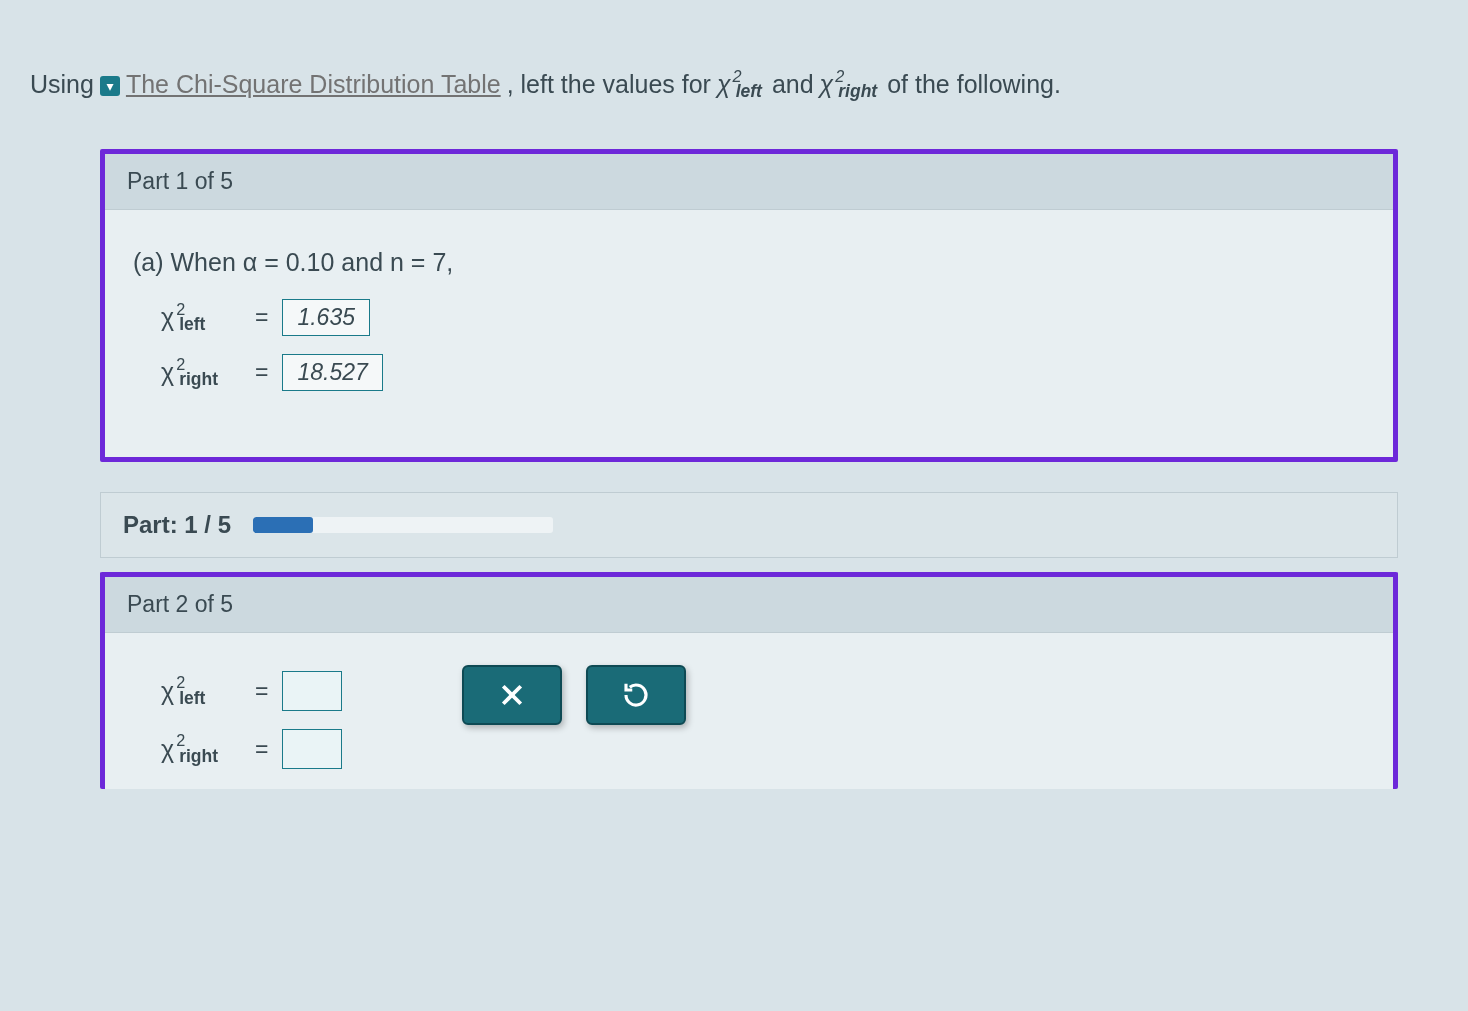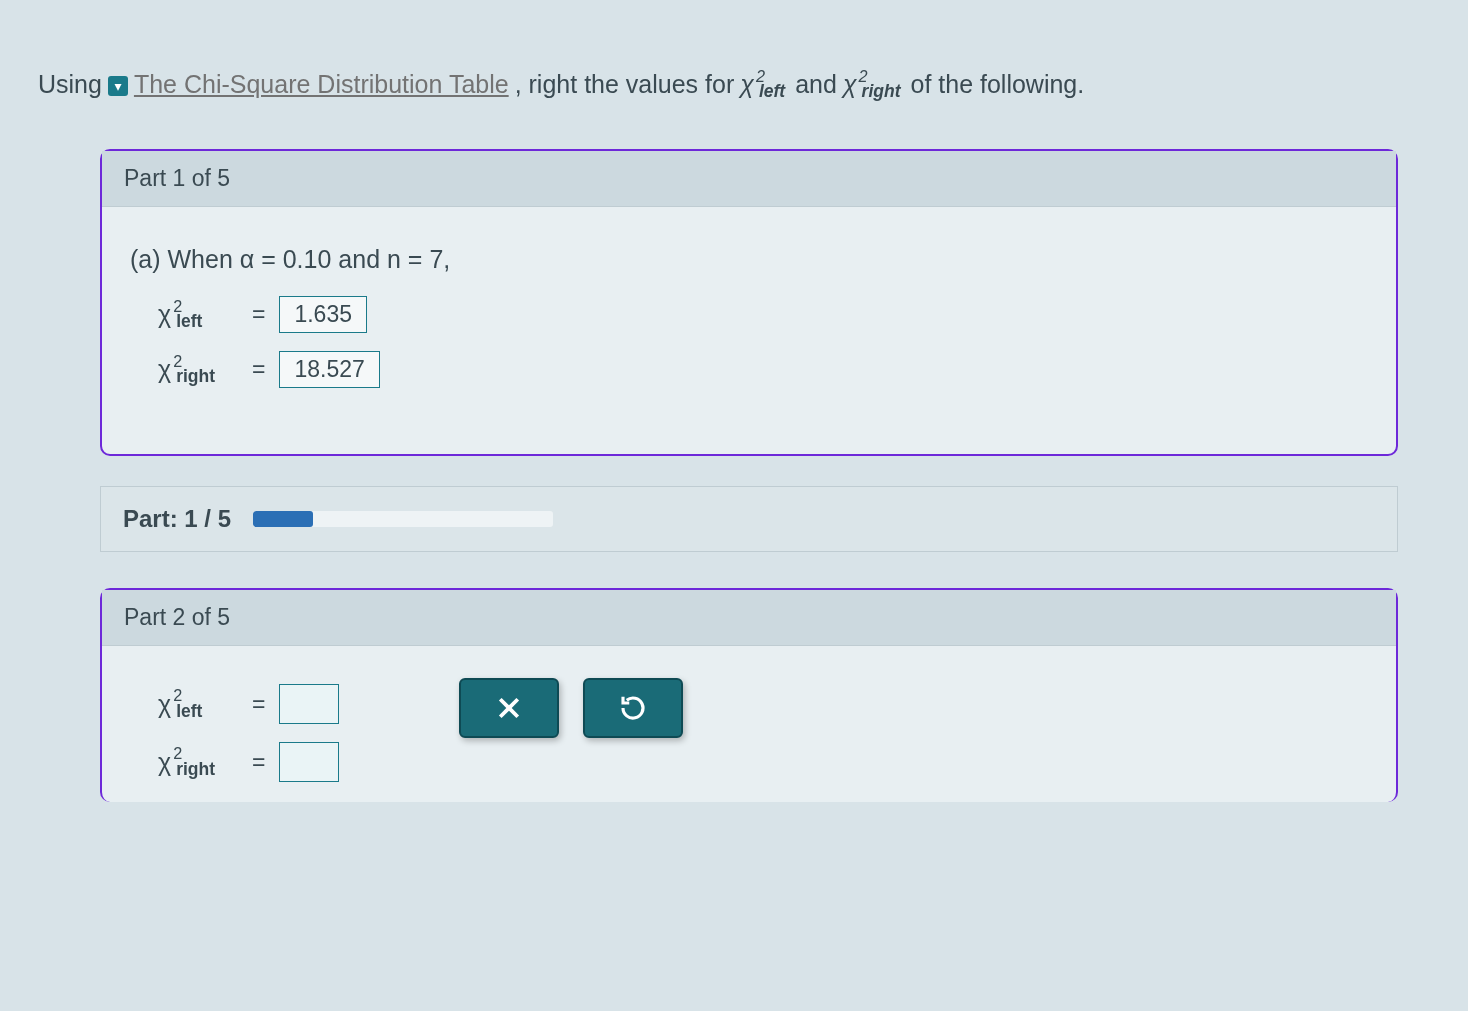--- a/index.html
+++ b/index.html
@@ -10,21 +10,21 @@
     height: 1011px;
     overflow: hidden;
     color: #3a4a52;
   }
   .container {
     padding: 70px 30px 0 30px;
   }
   .intro {
     font-size: 25px;
     color: #3a4a52;
-    margin-left: 8px;
+    margin-left: 0;
     margin-bottom: 50px;
     display: flex;
     align-items: baseline;
     flex-wrap: wrap;
     gap: 6px;
   }
   .link-icon {
     display: inline-flex;
     align-items: center;
     justify-content: center;
@@ -44,22 +44,22 @@
   .chi {
     font-style: italic;
     position: relative;
   }
   .sup { font-size: 0.65em; position: relative; top: -0.7em; left: 2px;}
   .sub { font-size: 0.7em; position: relative; bottom: -0.25em; left: -4px; font-weight: bold;}
   .part-box {
     margin-left: 70px;
     margin-right: 40px;
     background: #e8eff2;
-    border: 2px solid #6d28d9;
-    border-radius: 10px;
+    border: 5px solid #6d28d9;
+    border-radius: 2px;
     margin-bottom: 30px;
   }
   .part-header {
     background: #ccd9df;
     padding: 14px 22px;
     font-size: 23px;
     color: #3a4a52;
     border-bottom: 1px solid #bfccd2;
   }
   .part-body {
@@ -83,38 +83,39 @@
   }
   .eq { font-size: 23px; }
   .answer-box {
     border: 1.5px solid #1a7a8a;
     background: #f5f8f9;
     padding: 4px 14px;
     font-size: 23px;
     color: #3a4a52;
     min-width: 60px;
     text-align: center;
+    font-style: italic;
   }
   .answer-box.empty {
     width: 40px;
     height: 40px;
     padding: 0;
     border: 1.5px solid #1a7a8a;
     background: #eaf4f6;
   }
   .progress-section {
     margin-left: 70px;
     margin-right: 40px;
     background: #dbe5e9;
     border: 1px solid #bfccd2;
     padding: 18px 22px;
     display: flex;
     align-items: center;
     gap: 22px;
-    margin-bottom: 36px;
+    margin-bottom: 14px;
   }
   .progress-label {
     font-size: 24px;
     color: #3a4a52;
   }
   .progress-bar-bg {
     width: 300px;
     height: 16px;
     background: #eef3f5;
     border-radius: 3px;
@@ -155,21 +156,21 @@
 </style>
 </head>
 <body>
 
 <div class="container">
 
   <div class="intro">
     <span>Using</span>
     <span class="link-icon">▾</span>
     <a href="#" class="link-text">The Chi-Square Distribution Table</a>
-      <span>, right the values for </span>
+      <span>, left the values for </span>
     <span class="chi">χ<span class="sup">2</span><span class="sub">left</span></span>
     <span> and </span>
     <span class="chi">χ<span class="sup">2</span><span class="sub">right</span></span>
     <span> of the following.</span>
   </div>
 
   <div class="part-box">
     <div class="part-header">Part 1 of 5</div>
     <div class="part-body">
       <div class="question-line">

